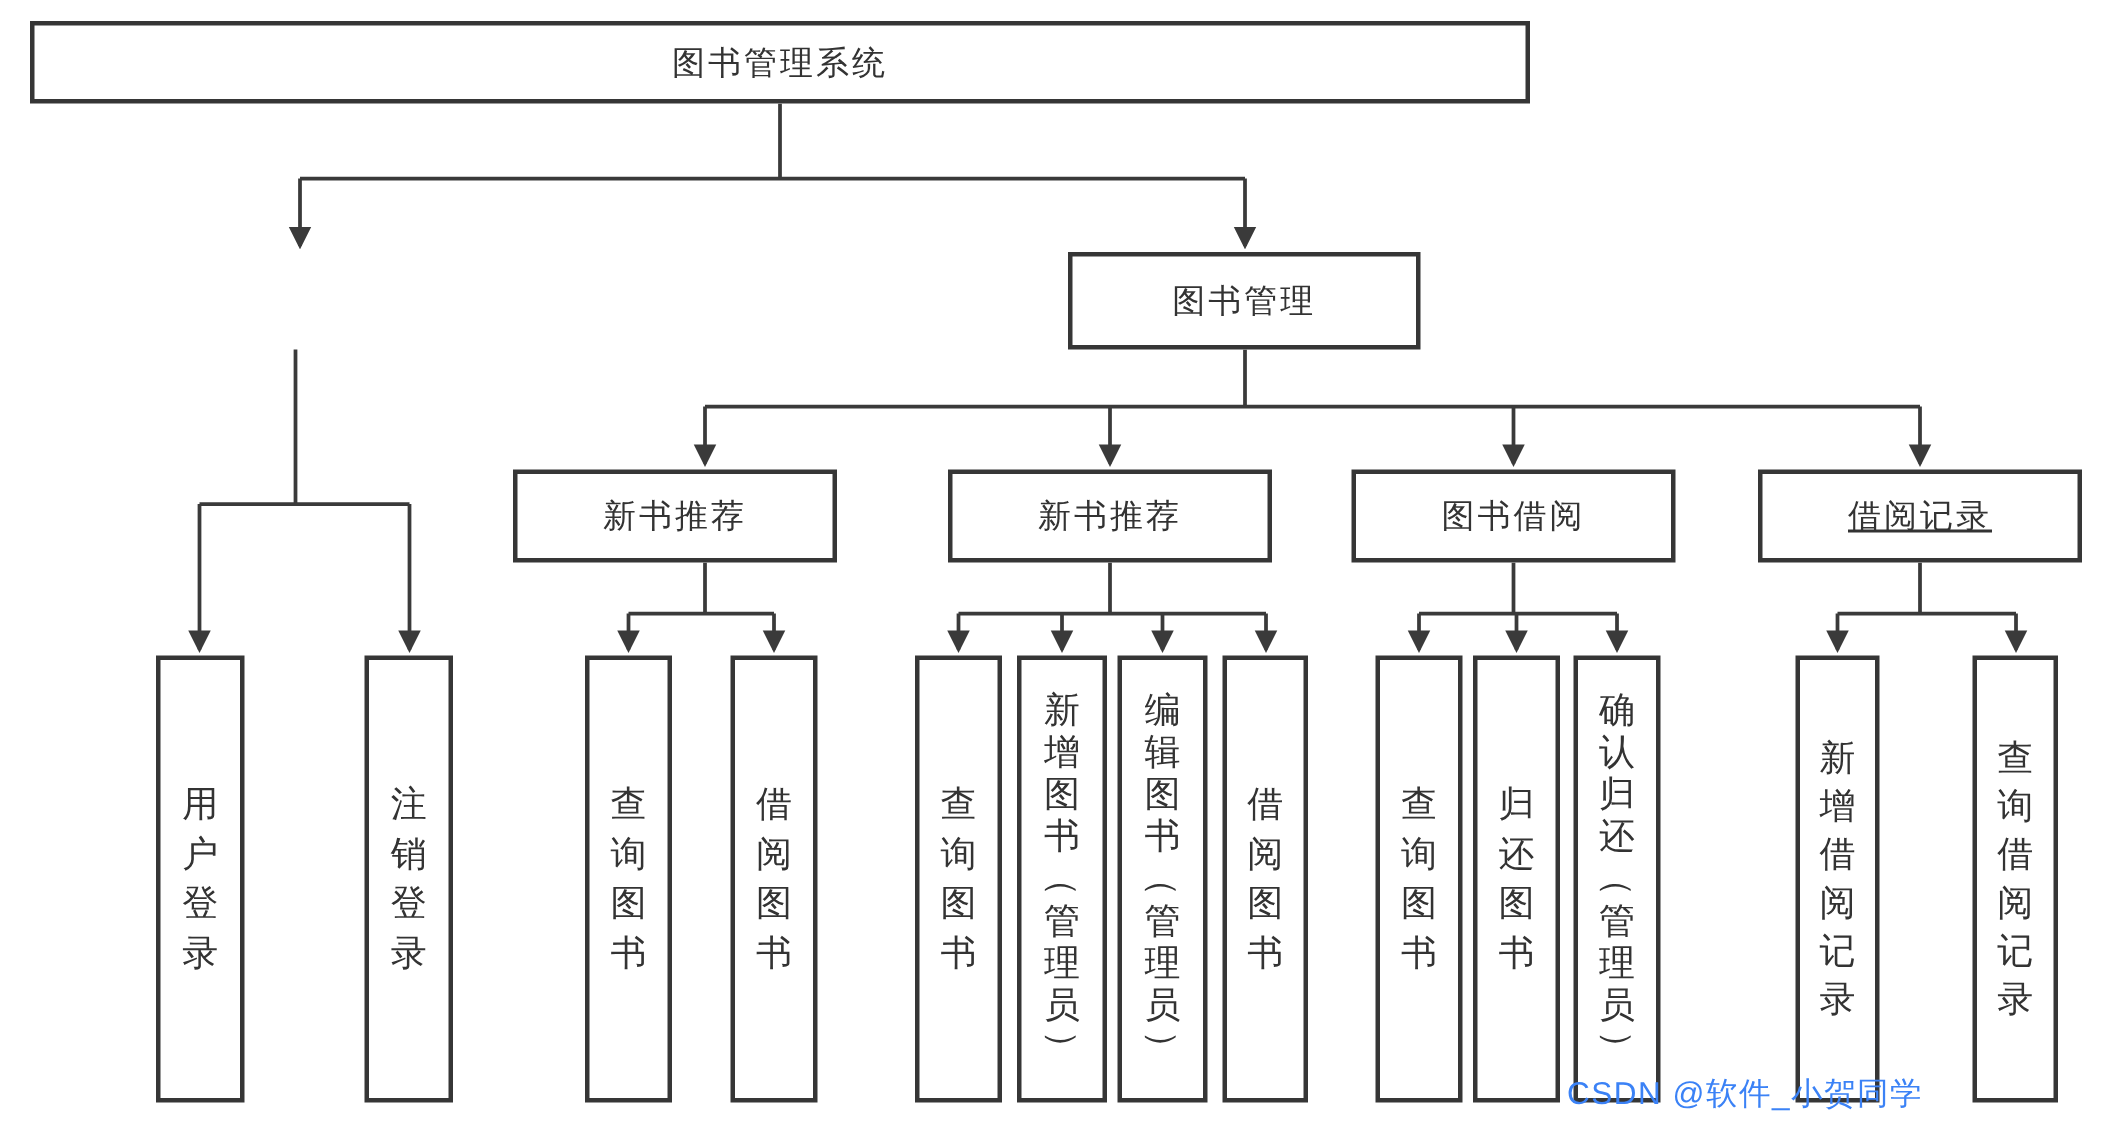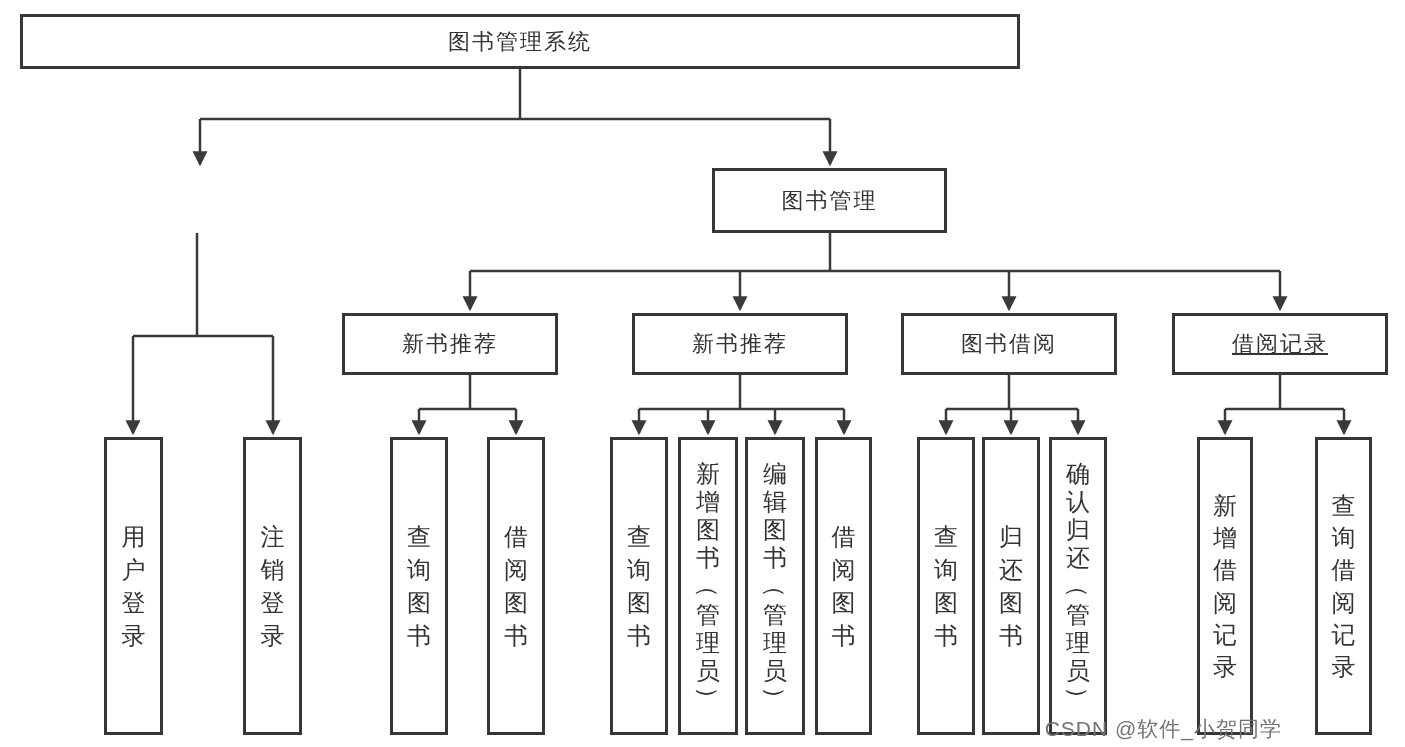--- a/index.html
+++ b/index.html
@@ -49,21 +49,21 @@
     font-size: 24px;
     line-height: 1.05;
   }
   .vtext span { display: block; }
   .vtext .rot { transform: rotate(90deg); }
 
   .watermark {
     position: absolute;
     right: 4px; bottom: 4px;
     font-size: 21px;
-    color: #737373;
+    color: #3b82f6;
     letter-spacing: 1px;
     white-space: nowrap;
     z-index: 10;
   }
 </style>
 </head>
 <body>
 
 <div class="stage">
 

